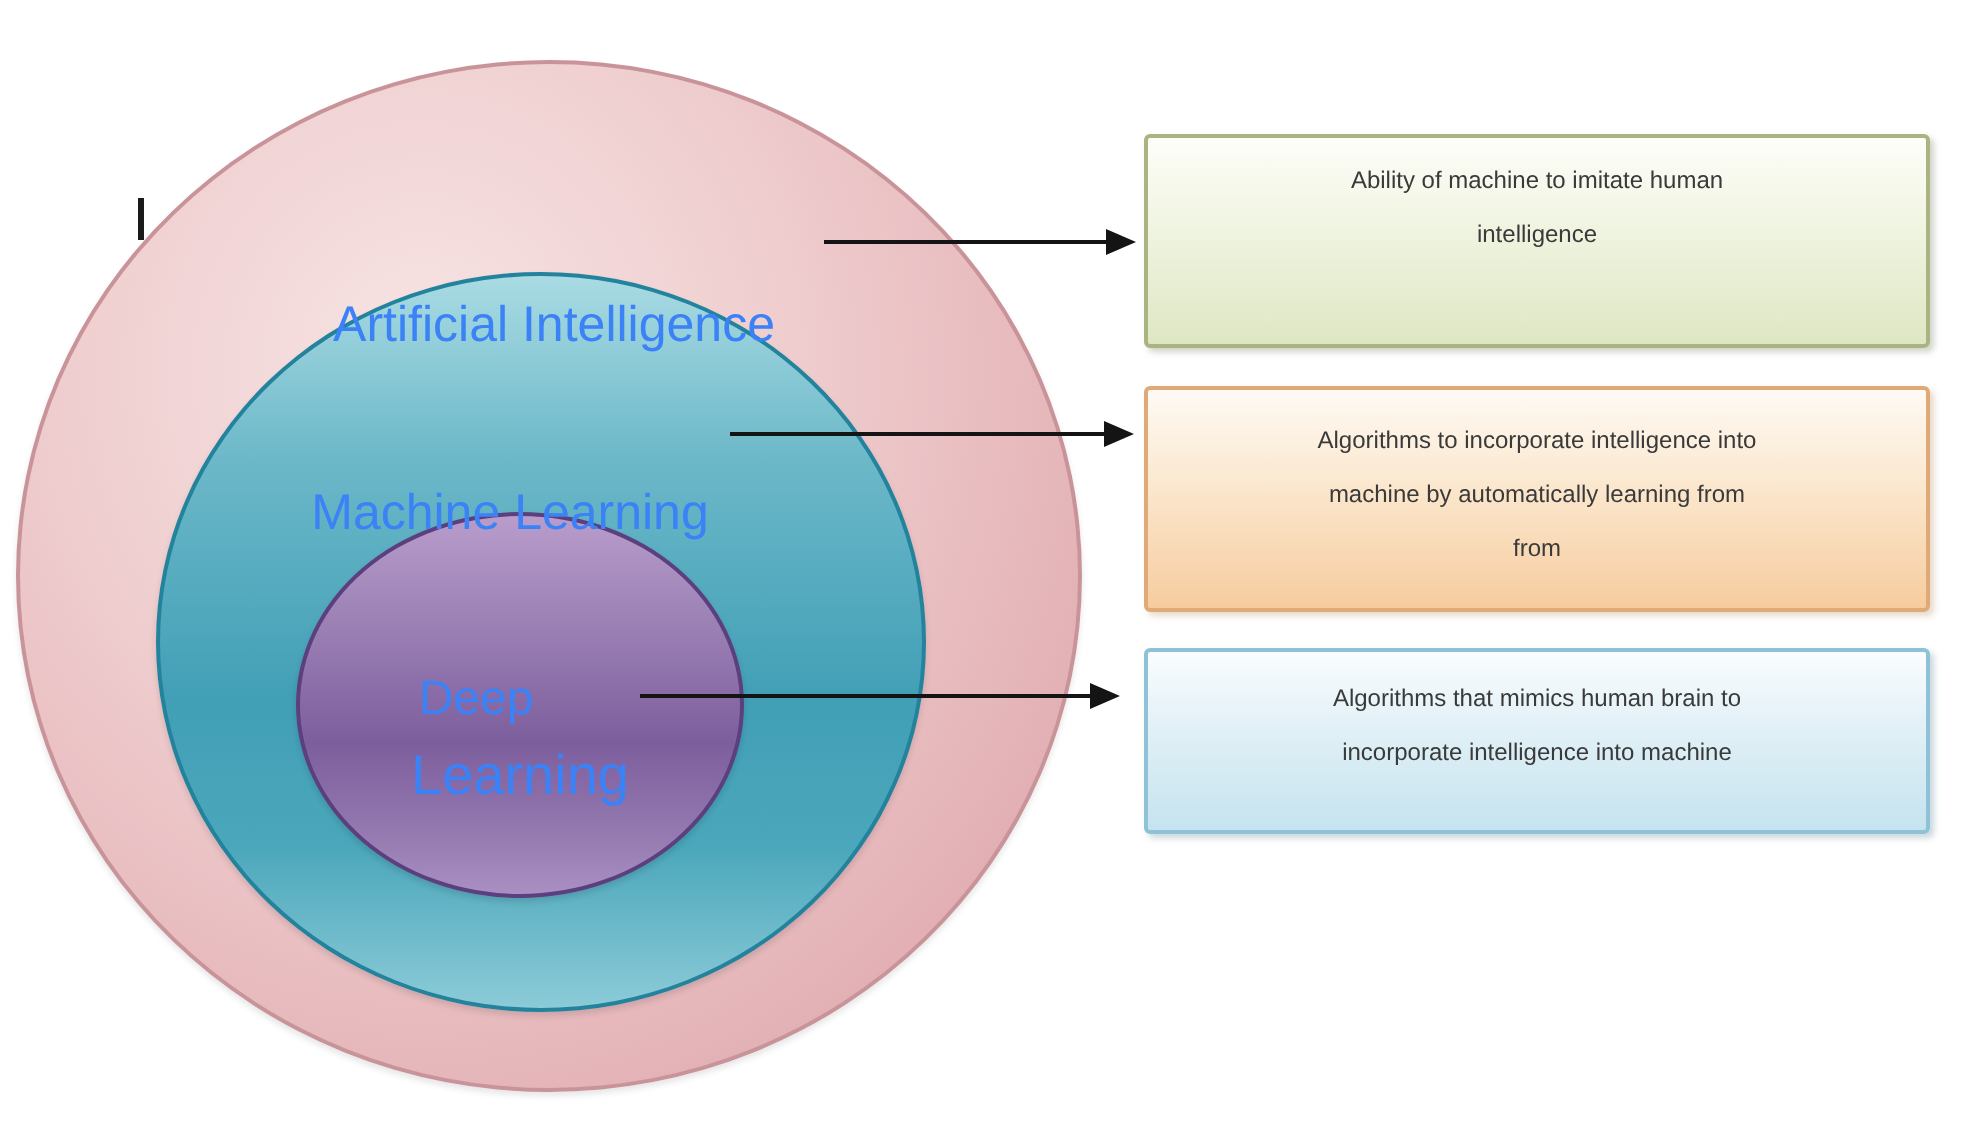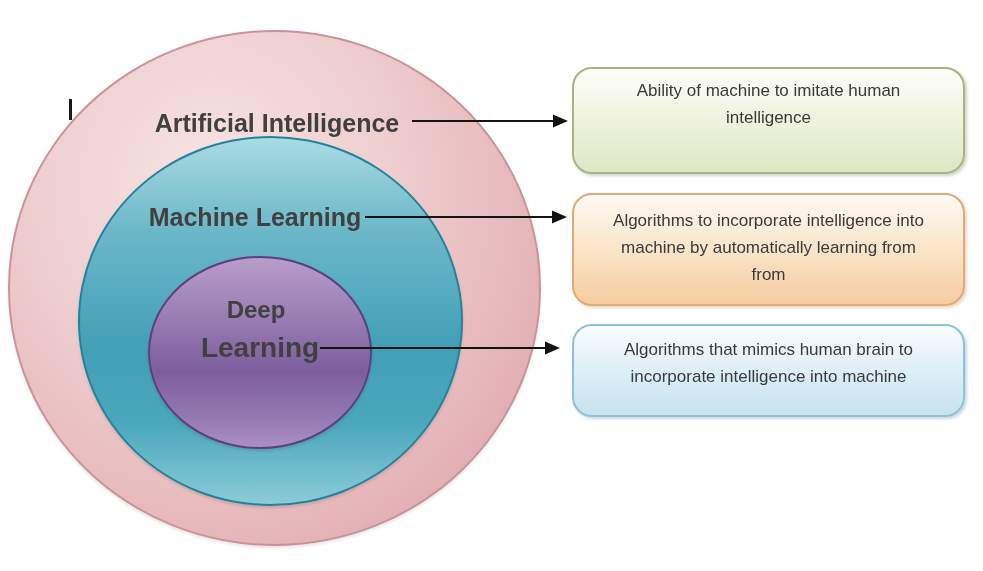--- a/index.html
+++ b/index.html
@@ -37,47 +37,48 @@
   .ellipse.inner {
     left: 148px; top: 256px; width: 224px; height: 193px;
     border: 2px solid #5c3f7e;
     background: linear-gradient(180deg,
       #b89ccb 0%, #9a7fb4 30%, #7d5e9d 60%, #9277ae 82%, #a98fc2 100%);
     box-shadow: 0 2px 3px rgba(0,0,0,0.12);
   }
   .ring-label {
     position: absolute;
     transform: translate(-50%, -50%);
-    font-weight: 700;
-    color: #404040;
+    font-weight: 400;
+    color: #3b82f6;
     white-space: nowrap;
+    margin-top: 40px;
   }
   .ring-label.ai { left: 277px; top: 123px; font-size: 25px; }
   .ring-label.ml { left: 255px; top: 217px; font-size: 25px; }
-  .ring-label.dl1 { left: 256px; top: 310px; font-size: 24px; }
+  .ring-label.dl1 { left: 238px; top: 310px; font-size: 24px; }
   .ring-label.dl2 { left: 260px; top: 348px; font-size: 28px; }
   .cursor-tick {
     position: absolute;
     left: 69px; top: 99px;
     width: 2.5px; height: 21px;
     background: #1a1a1a;
   }
   .arrows {
     position: absolute;
     left: 0; top: 0;
     pointer-events: none;
   }
   .callout {
     position: absolute;
     left: 572px;
     width: 393px;
     box-sizing: border-box;
-    border-radius: 20px;
+    border-radius: 3px;
     text-align: center;
-    font-size: 17px;
+    font-size: 12px;
     line-height: 27px;
     color: #3a3a3a;
   }
   .callout.green {
     top: 67px; height: 107px; padding-top: 8px;
     border: 2px solid #aab483;
     background: linear-gradient(180deg, #fdfef9 0%, #f1f5e3 40%, #dee7c3 100%);
     box-shadow: 2px 2px 3px rgba(120,130,100,0.35);
   }
   .callout.orange {

